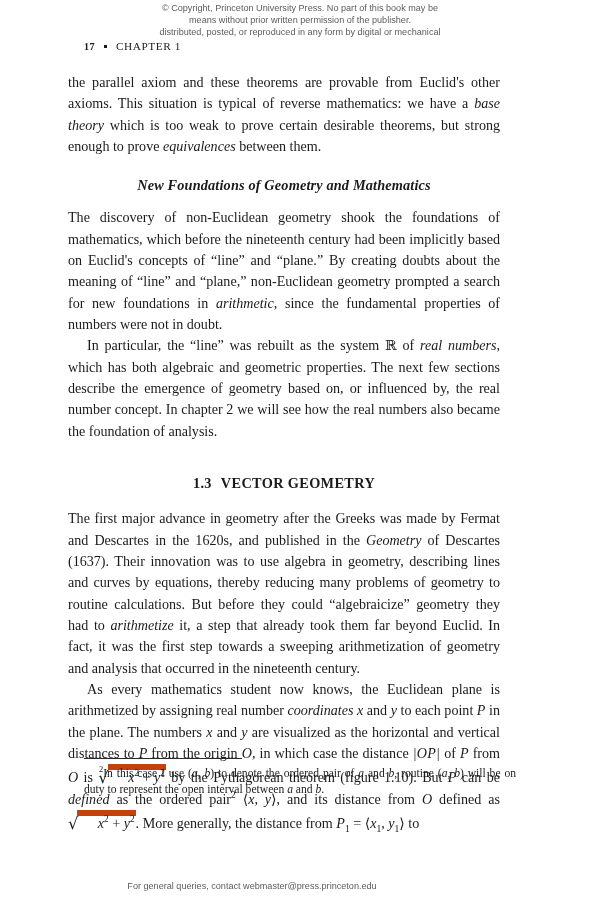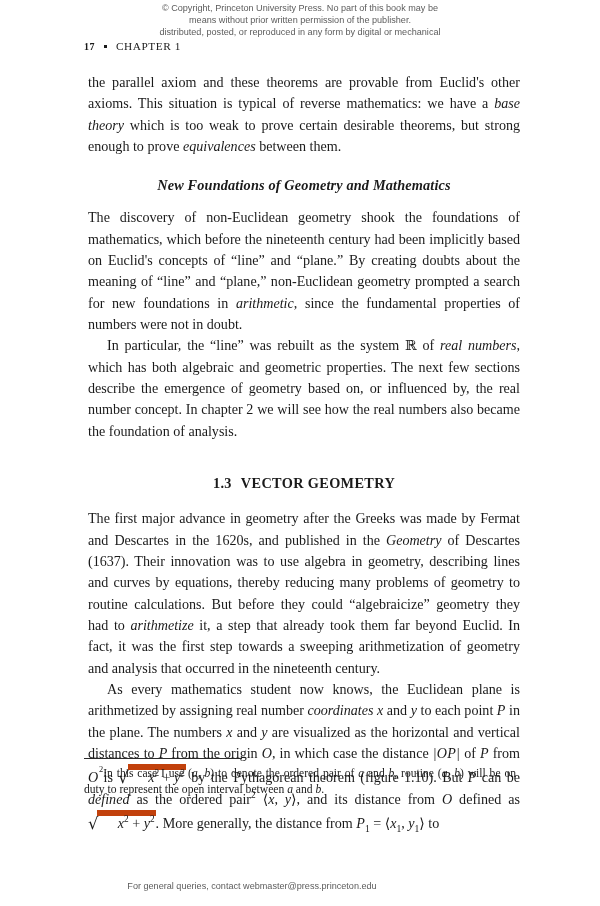--- a/index.html
+++ b/index.html
@@ -66,21 +66,21 @@
   }
   .running-head .chap {
     font-size: 11.3px;
     letter-spacing: .55px;
   }
 
   
   .page-body {
     position: absolute;
     top: 72px;
-    left: 88px;
+    left: 68px;
     width: 432px;
   }
 
   p.para {
     margin: 0;
     font-size: 14.1px;
     line-height: 21.35px;
     text-align: justify;
     text-justify: inter-word;
     hyphens: manual;

